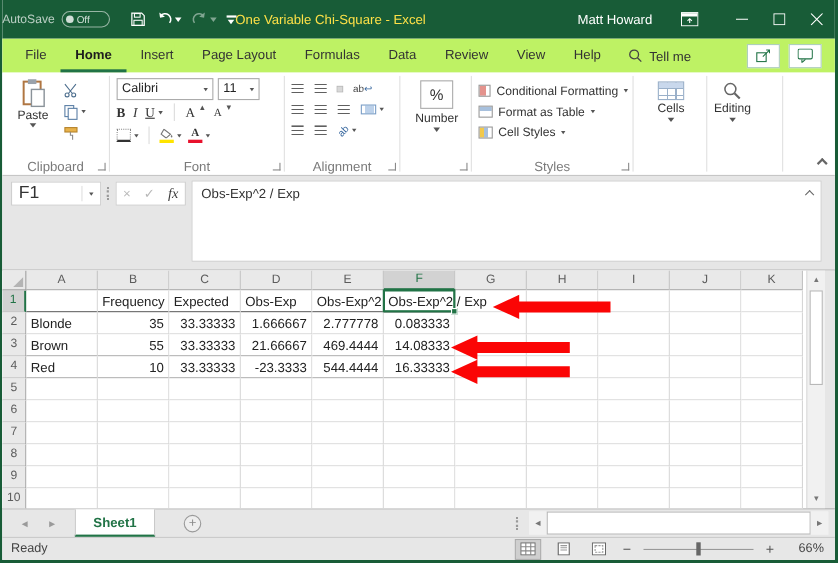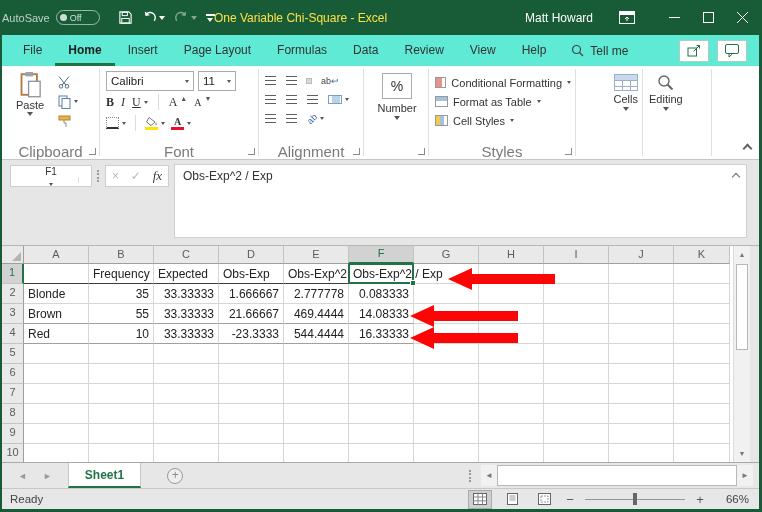--- a/index.html
+++ b/index.html
@@ -17,31 +17,31 @@
   .dim{opacity:.45;}
   .cdw{width:0;height:0;border-left:3px solid transparent;border-right:3px solid transparent;border-top:4px solid #fff;}
   .qmore{display:flex;flex-direction:column;align-items:center;gap:2px;}
   .qmore .bar{width:9px;height:2px;background:#fff;}
   .tb-title{position:absolute;left:0;right:160px;text-align:center;font-size:12px;color:#fde047;pointer-events:none;}
   .tb-right{margin-left:auto;display:flex;align-items:center;height:100%;z-index:2;}
   .tb-user{font-size:12px;margin-right:26px;}
   .tb-disp{margin-right:22px;display:flex;}
   .winbtn{width:34px;height:35px;display:flex;align-items:center;justify-content:center;}
   
-  .tabrow{height:31px;background:#5eead4;display:flex;align-items:stretch;padding-left:8px;}
+  .tabrow{height:31px;background:#bef264;display:flex;align-items:stretch;padding-left:8px;}
   .tab{padding:8px 13px 6px;font-size:12px;color:#333;}
   .tab.active{font-weight:bold;color:#1e1e1e;border-bottom:3px solid #217346;padding-bottom:3px;}
   .tellme{display:flex;align-items:center;gap:6px;padding:0 12px;font-size:12px;color:#333;}
   .tr-right{margin-left:auto;display:flex;align-items:center;gap:8px;margin-right:12px;}
   .tbtn{width:30px;height:22px;border:1px solid #aecfbc;display:flex;align-items:center;justify-content:center;background:#fff;}
   
   .ribbon{height:94px;background:#fff;border-bottom:1px solid #c6c6c6;display:flex;position:relative;}
   .rgroup{position:relative;display:flex;flex-direction:column;}
   .rg-body{flex:1;padding:5px 4px 0 6px;}
-  .rg-label{height:16px;display:flex;align-items:center;justify-content:center;gap:3px;font-size:15px;color:#7a7a7a;}
+  .rg-label{height:16px;display:flex;align-items:center;justify-content:center;gap:3px;font-size:12px;color:#7a7a7a;}
   .rdiv{width:1px;background:#e0e0e0;margin:3px 0;}
   .lnch{position:absolute;right:3px;bottom:4px;width:7px;height:7px;border-right:1px solid #8a8a8a;border-bottom:1px solid #8a8a8a;}
   .caret{width:0;height:0;border-left:3px solid transparent;border-right:3px solid transparent;border-top:4px solid #555;display:inline-block;}
   .caretsm{width:0;height:0;border-left:2.5px solid transparent;border-right:2.5px solid transparent;border-top:3.5px solid #555;display:inline-block;}
   
   .cb-body{display:flex;}
   .paste{width:44px;display:flex;flex-direction:column;align-items:center;font-size:11px;color:#333;gap:1px;}
   .clipcol{display:flex;flex-direction:column;gap:5px;margin-left:6px;padding-top:3px;}
   .srow{display:flex;align-items:center;gap:3px;height:15px;}
   
@@ -69,21 +69,21 @@
   .cficon{width:13px;height:11px;border:1px solid #999;background:linear-gradient(90deg,#e4938d 0 6px,#fff 6px);}
   .fticon{width:13px;height:11px;border:1px solid #999;background:linear-gradient(#a7c0dd 0 4px,#fff 4px);}
   .csicon{width:13px;height:11px;border:1px solid #999;background:linear-gradient(90deg,#f2c94c 0 4px,#a7c0dd 4px 8px,#fff 8px);}
   .cellsicon{width:24px;height:17px;border:1px solid #9ab0c9;background:
      linear-gradient(#c9d8ec 0 5px,rgba(0,0,0,0) 5px),
      repeating-linear-gradient(90deg,rgba(0,0,0,0) 0 7px,#9ab0c9 7px 8px),
      repeating-linear-gradient(rgba(0,0,0,0) 0 5px,#9ab0c9 5px 6px);}
   .collapse{position:absolute;right:8px;bottom:7px;width:7px;height:7px;border-left:2px solid #666;border-top:2px solid #666;transform:rotate(45deg);}
   
   .fbar{height:86px;background:#e6e6e6;position:relative;border-bottom:1px solid #b6b6b6;}
-  .namebox{position:absolute;left:8px;top:5px;width:82px;height:22px;background:#fff;border:1px solid #cfcfcf;font-size:10px;color:#333;display:flex;align-items:center;padding:0 6px;flex-direction:column;}
+  .namebox{position:absolute;left:8px;top:5px;width:82px;height:22px;background:#fff;border:1px solid #cfcfcf;font-size:16px;color:#333;display:flex;align-items:center;padding:0 6px;}
   .namebox .nsep{margin-left:auto;width:1px;height:14px;background:#e0e0e0;margin-right:6px;}
   .fdots{position:absolute;left:95px;top:10px;width:2px;height:12px;border-left:2px dotted #9a9a9a;}
   .fbtns{position:absolute;left:103px;top:5px;width:64px;height:22px;background:#fff;border:1px solid #cfcfcf;display:flex;align-items:center;justify-content:space-around;font-size:12px;}
   .fx{font-family:"Liberation Serif",serif;font-style:italic;color:#3c3c3c;font-size:13px;}
   .gray{color:#b9b9b9;}
   .fmla{position:absolute;left:172px;top:4px;right:12px;height:74px;background:#fff;border:1px solid #cfcfcf;font-size:12px;color:#333;padding:4px 20px 0 8px;}
   .fchev{position:absolute;right:7px;top:9px;width:6px;height:6px;border-left:1.5px solid #666;border-top:1.5px solid #666;transform:rotate(45deg);}
   
   .gridwrap{position:relative;height:216px;background:#e6e6e6;}
   .gridclip{position:absolute;left:0;top:0;width:731px;height:216px;overflow:hidden;background:#fff;}
@@ -401,21 +401,21 @@
         </div>
       </div>
       <div class="rg-label">
           <span>Styles</span>
         </div>
       <span class="lnch"></span>
     </div>
     <div class="rdiv"></div>
 
     <div class="rgroup" style="width:66px">
-      <div class="rg-body" style="display:flex;justify-content:flex-end;padding-top:8px">
+      <div class="rg-body" style="display:flex;justify-content:center;padding-top:8px">
         <div class="grplabel">
           <span class="cellsicon"></span>
           <span>Cells</span>
           <span class="caret"></span>
         </div>
       </div>
     </div>
     <div class="rdiv"></div>
 
     <div class="rgroup" style="width:68px">

